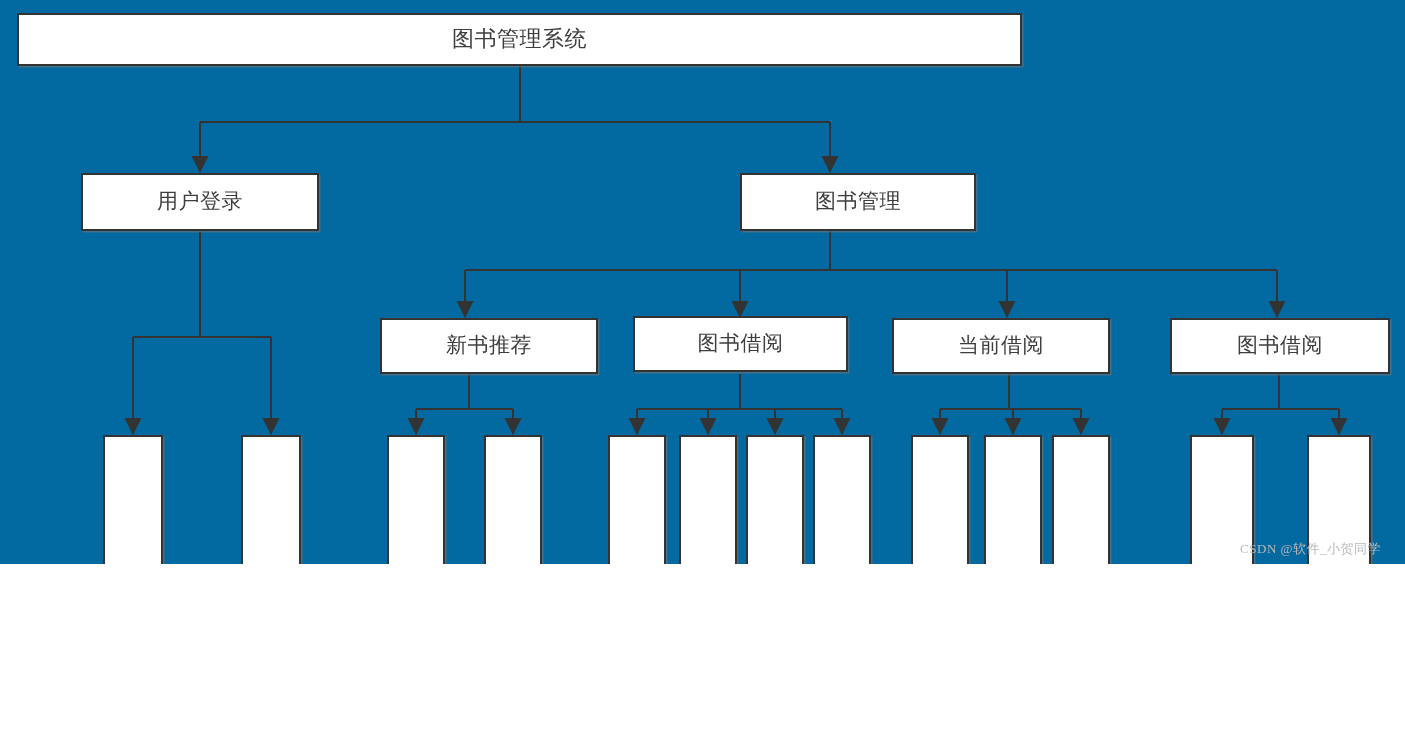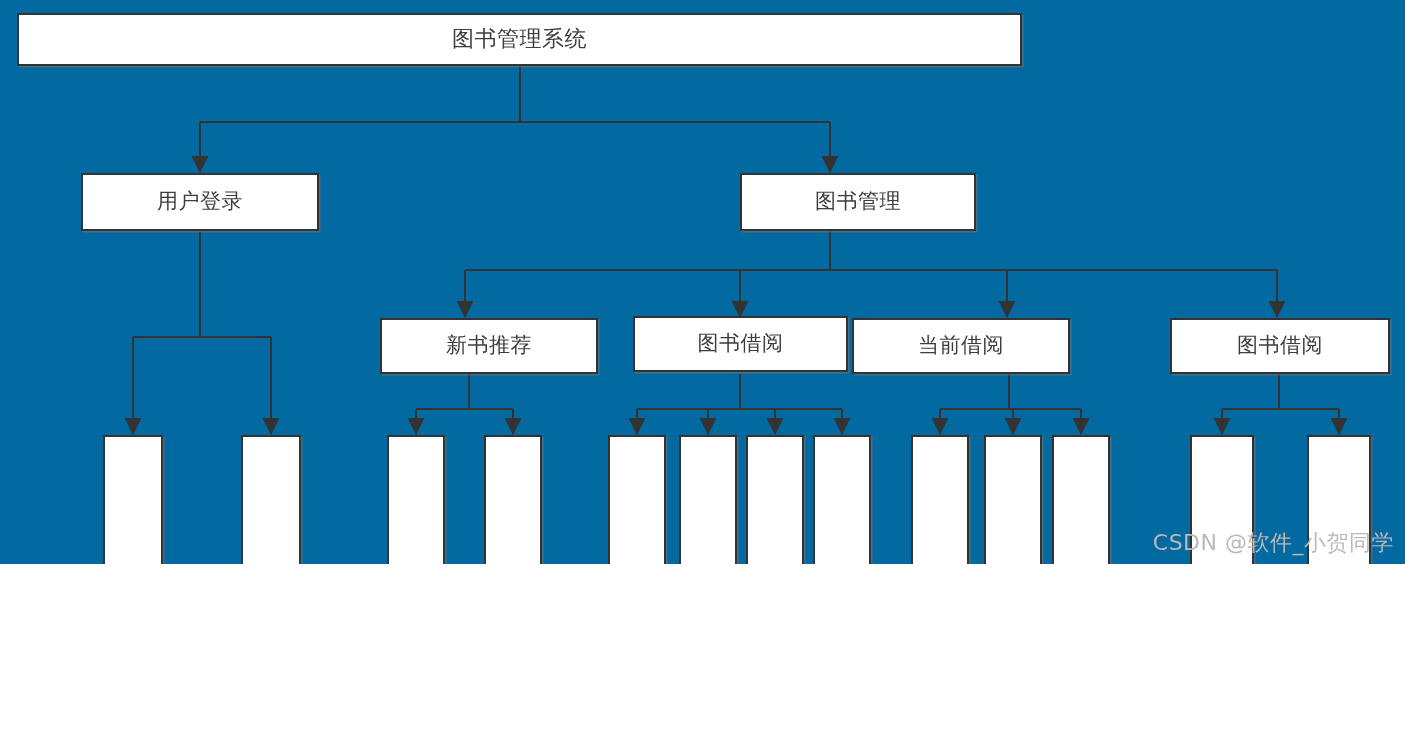--- a/index.html
+++ b/index.html
@@ -58,26 +58,27 @@
     writing-mode: vertical-rl;
     text-orientation: upright;
     font-size: 21px;
     line-height: 1.32;
     letter-spacing: 2.5px;
     white-space: nowrap;
     max-height: 268px;
   }
   #watermark {
     position: absolute;
-    right: 11px;
+    right: 24px;
     bottom: 6px;
-    font-size: 22px;
+    font-size: 13px;
     color: #b9b9b9;
     white-space: nowrap;
     letter-spacing: 0.5px;
+    font-family: Liberation Serif, serif;
   }
 </style>
 </head>
 <body>
 
 <div id="canvas">
   <svg id="wires" viewBox="0 0 1405 747" width="1405" height="747" xmlns="http://www.w3.org/2000/svg" aria-hidden="true">
       <line x1="520" y1="66" x2="520" y2="122" stroke="#333333" stroke-width="2.6" shape-rendering="crispEdges"></line>
       <line x1="200" y1="122" x2="830" y2="122" stroke="#333333" stroke-width="2.6" shape-rendering="crispEdges"></line>
       <line x1="200" y1="122" x2="200" y2="172" stroke="#333333" stroke-width="2.6" shape-rendering="crispEdges"></line>
@@ -140,21 +141,21 @@
       </div>
       <div class="node horiz" style="left: 740px; top: 173px; width: 236px; height: 58px;">
         <span class="label">图书管理</span>
       </div>
       <div class="node horiz" style="left: 380px; top: 318px; width: 218px; height: 56px;">
         <span class="label">新书推荐</span>
       </div>
       <div class="node horiz" style="left: 633px; top: 316px; width: 215px; height: 56px;">
         <span class="label">图书借阅</span>
       </div>
-      <div class="node horiz" style="left: 852px; top: 318px; width: 218px; height: 56px;">
+      <div class="node horiz" style="left: 892px; top: 318px; width: 218px; height: 56px;">
         <span class="label">当前借阅</span>
       </div>
       <div class="node horiz" style="left: 1170px; top: 318px; width: 220px; height: 56px;">
         <span class="label">图书借阅</span>
       </div>
       <div class="node vert" style="left: 103px; top: 435px; width: 60px; height: 305px;">
         <span class="label">用户登录</span>
       </div>
       <div class="node vert" style="left: 241px; top: 435px; width: 60px; height: 305px;">
         <span class="label">注销登录</span>

